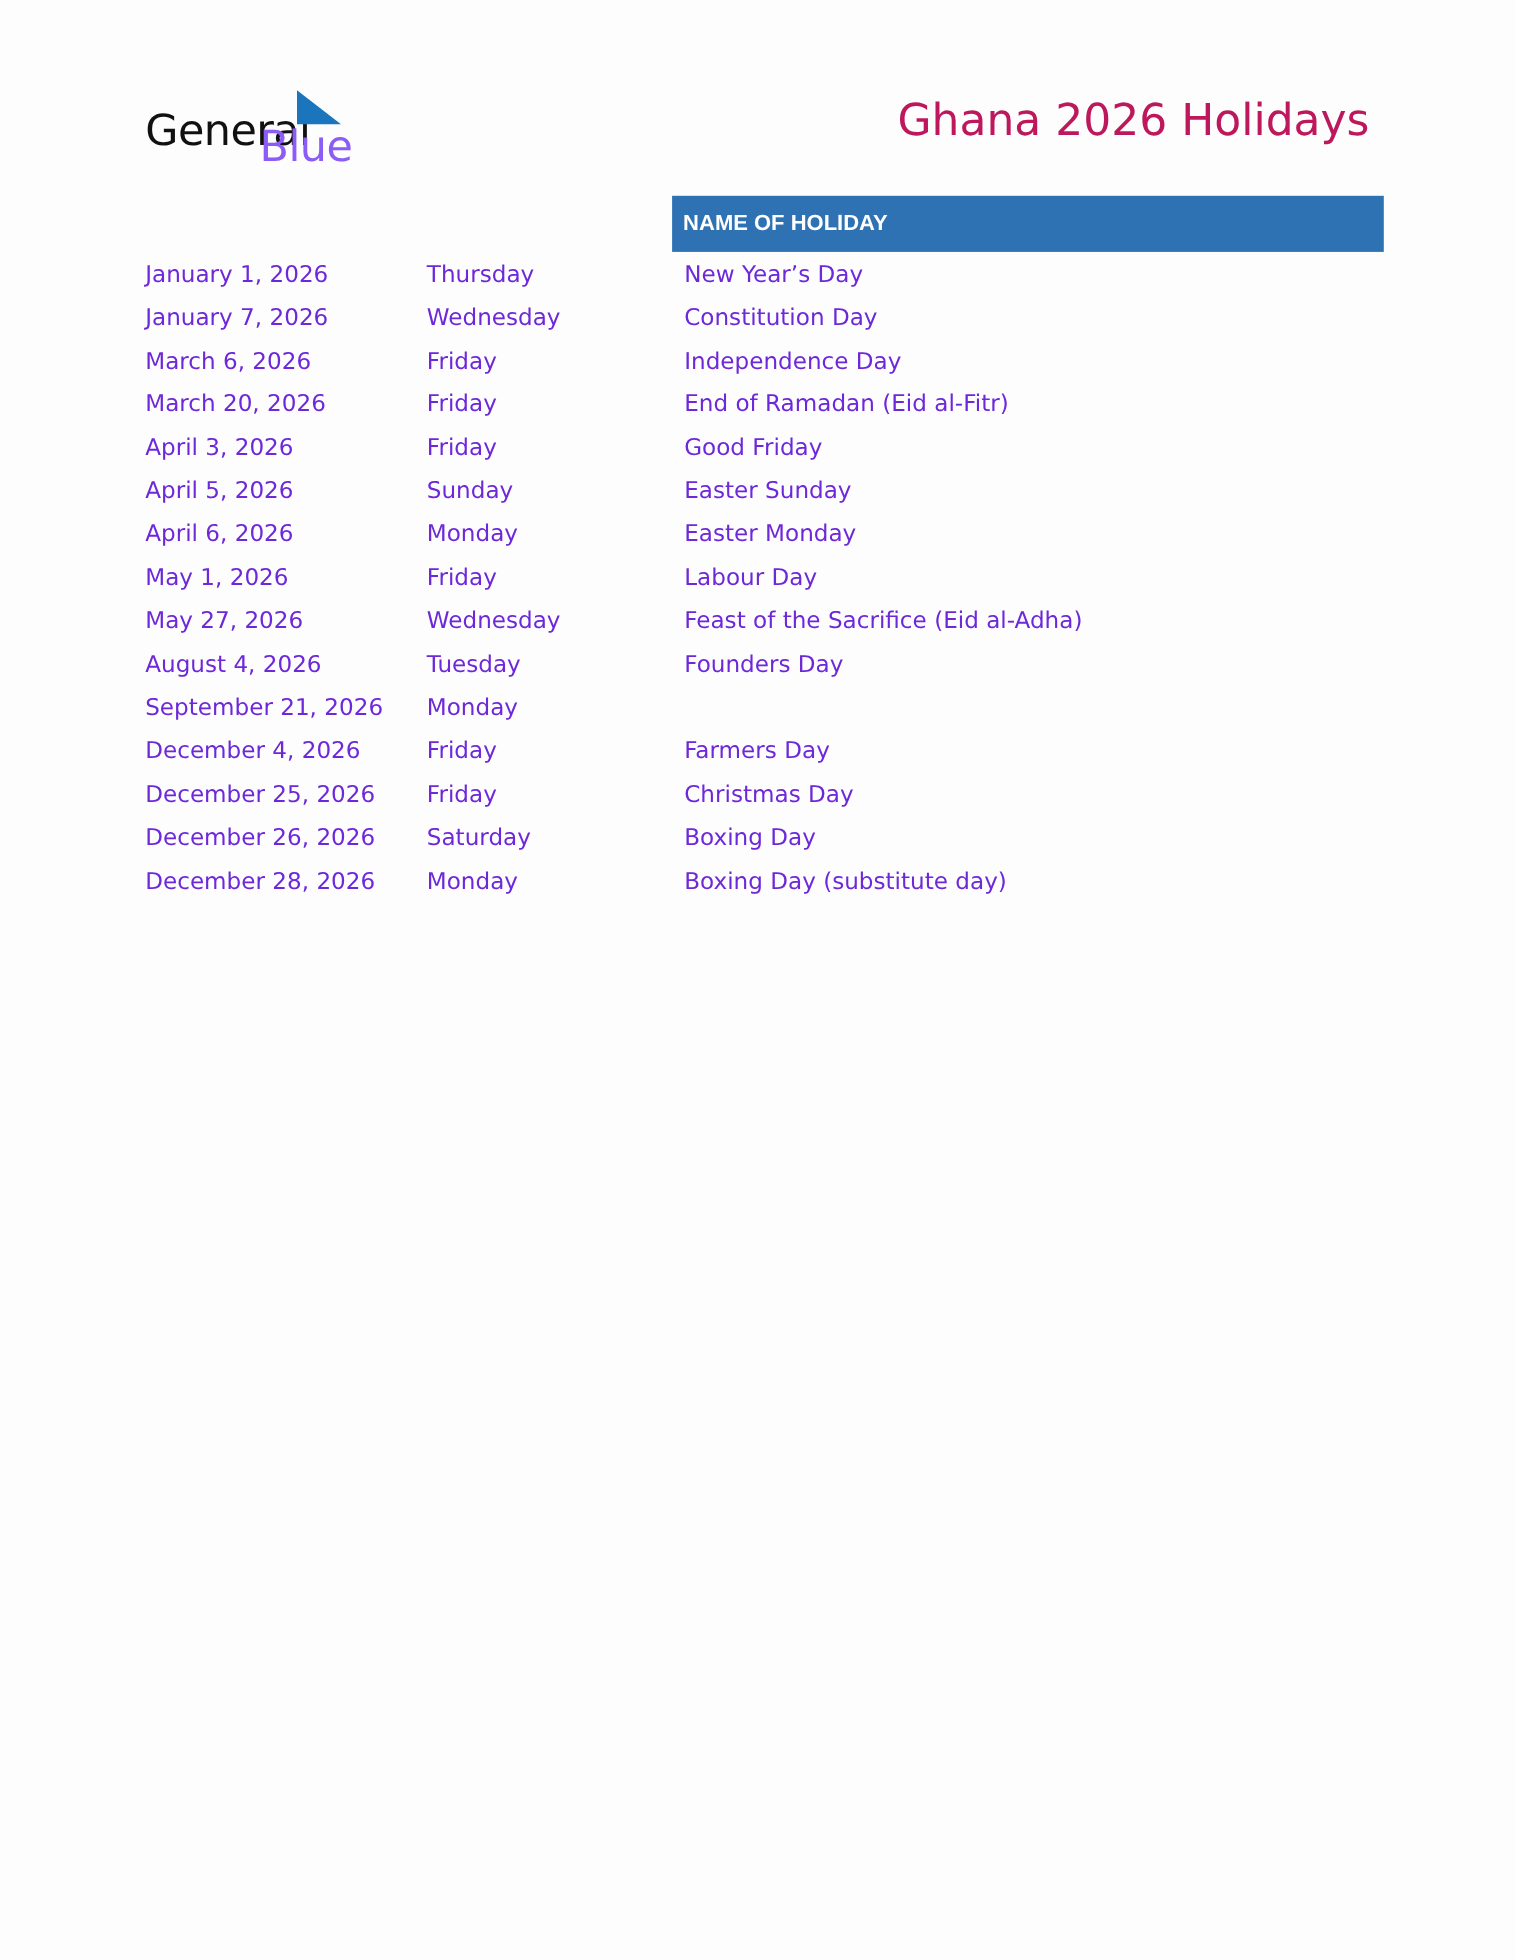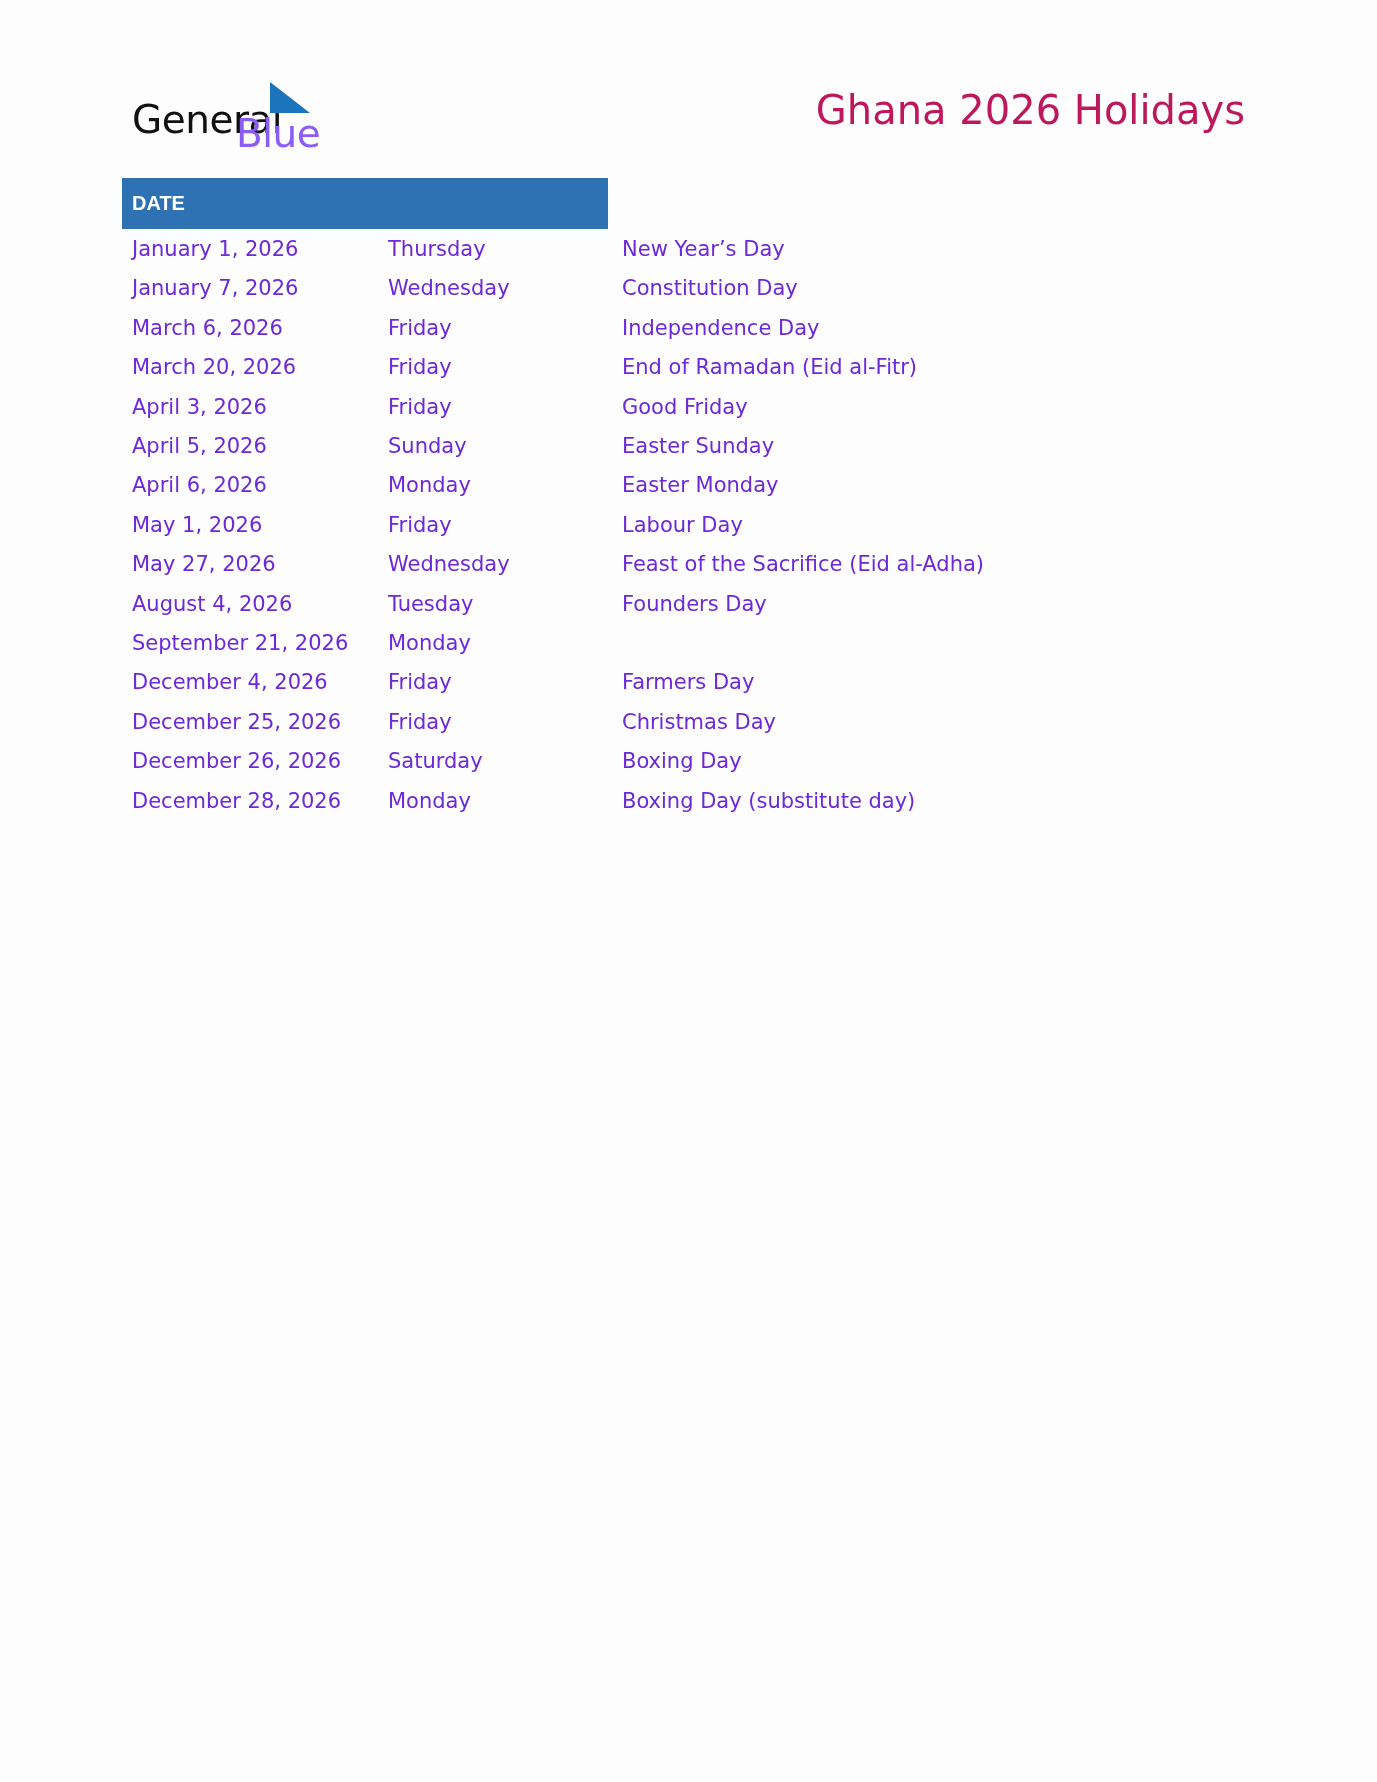--- a/index.html
+++ b/index.html
@@ -51,21 +51,21 @@
 
 <div class="logo">
   <span class="general">General</span>
   <span class="tri"></span>
   <span class="blue">Blue</span>
 </div>
 
 <div class="title">Ghana 2026 Holidays</div>
 
 <div class="thead">
-  <div class="th date">DATE</div>
+  <div class="th name">NAME OF HOLIDAY</div>
 </div>
 
 <div class="rows" id="rows">
     <div class="row" style="top: 0px;">
       <span class="cell date">January 1, 2026</span>
       <span class="cell day">Thursday</span>
       <span class="cell holiday">New Year’s Day</span>
     </div>
     <div class="row" style="top: 39.4px;">
       <span class="cell date">January 7, 2026</span>

